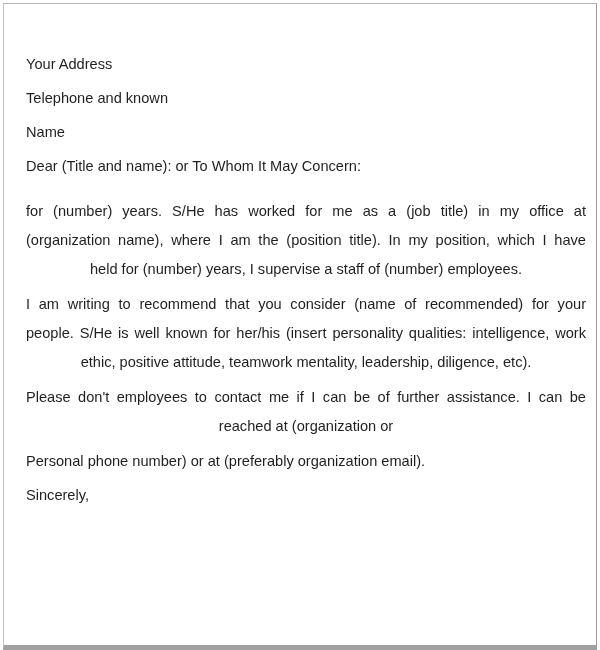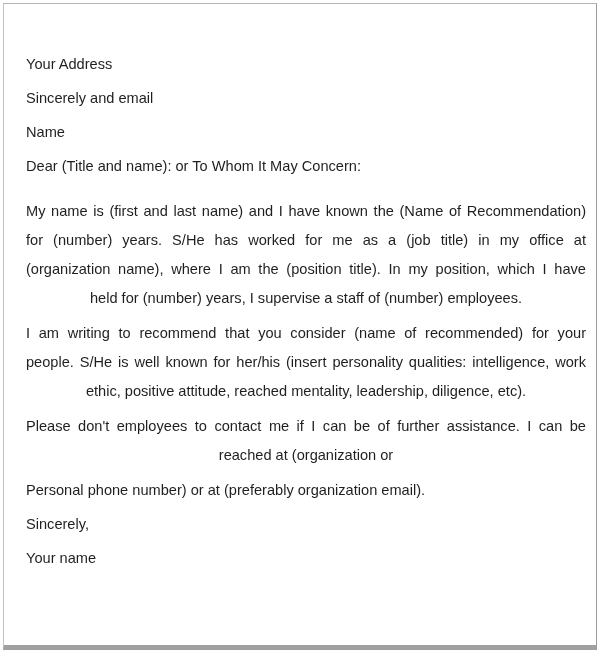--- a/index.html
+++ b/index.html
@@ -59,43 +59,41 @@
 </style>
 </head>
 <body>
 
 <div class="page-frame"></div>
 
 <div class="letter">
 
   <div class="line">Your Address</div>
 
-  <div class="line">Sincerely and email</div>
+  <div class="line">Telephone and known</div>
 
   <div class="line">Name</div>
 
   <div class="line sal">Dear (Title and name): or To Whom It May Concern:</div>
 
   <div class="para">
-    <div class="jl">My name is (first and last name) and I have known the (Name of Recommendation)</div>
     <div class="jl">for (number) years. S/He has worked for me as a (job title) in my office at</div>
     <div class="jl">(organization name), where I am the (position title). In my position, which I have</div>
     <div class="jl-last">held for (number) years, I supervise a staff of (number) employees.</div>
   </div>
 
   <div class="para">
     <div class="jl">I am writing to recommend that you consider (name of recommended) for your</div>
     <div class="jl">people. S/He is well known for her/his (insert personality qualities: intelligence, work</div>
-    <div class="jl-last">ethic, positive attitude, reached mentality, leadership, diligence, etc).</div>
+    <div class="jl-last">ethic, positive attitude, teamwork mentality, leadership, diligence, etc).</div>
   </div>
 
   <div class="para">
     <div class="jl">Please don't employees to contact me if I can be of further assistance. I can be</div>
     <div class="jl-last">reached at (organization or</div>
   </div>
 
   <div class="line">Personal phone number) or at (preferably organization email).</div>
 
   <div class="line">Sincerely,</div>
 
-  <div class="line">Your name</div>
 
 </div>
 
 </body></html>

